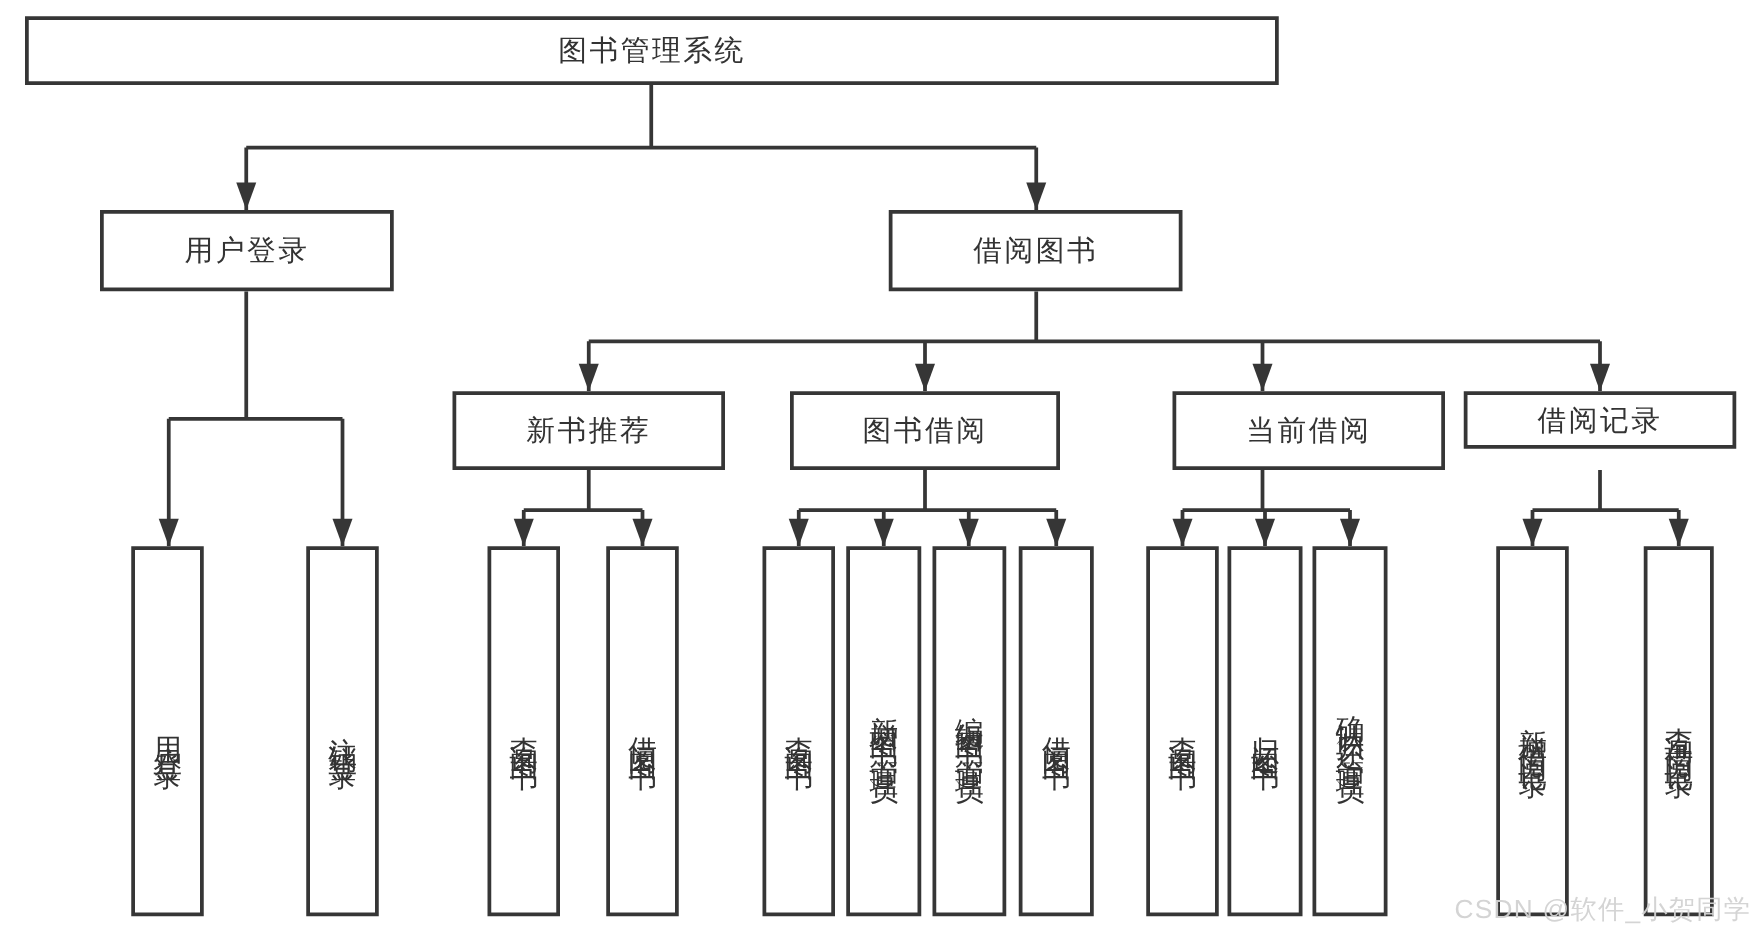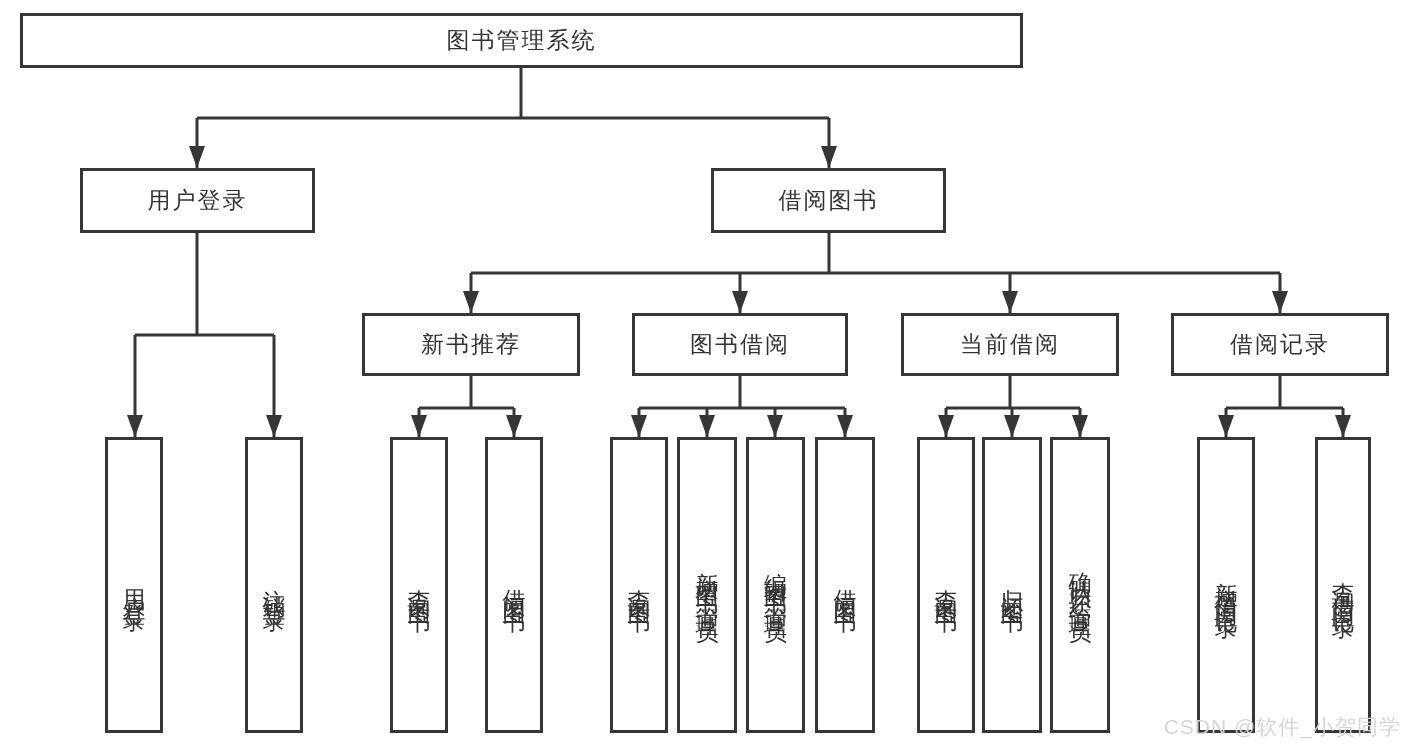--- a/index.html
+++ b/index.html
@@ -80,22 +80,22 @@
     <use href="#ah" x="1343" y="437"></use>
   </svg>
 
   <div class="box horiz" style="left:20px;top:13px;width:1003px;height:55px">图书管理系统</div>
 
   <div class="box horiz" style="left:80px;top:168px;width:235px;height:65px">用户登录</div>
   <div class="box horiz" style="left:711px;top:168px;width:235px;height:65px">借阅图书</div>
 
   <div class="box horiz" style="left:632px;top:313px;width:216px;height:63px">图书借阅</div>
   <div class="box horiz" style="left:362px;top:313px;width:218px;height:63px">新书推荐</div>
-  <div class="box horiz" style="left:901px;top:313px;width:218px;height:63px">当前借阅</div>
-  <div class="box horiz" style="left:1171px;top:313px;width:218px;height:63px">借阅记录</div>
+  <div class="box horiz" style="left:938px;top:313px;width:218px;height:63px">当前借阅</div>
+  <div class="box horiz" style="left:1171px;top:313px;width:218px;height:46px">借阅记录</div>
 
   <div class="box vert" style="left:105px;top:437px;width:58px;height:296px">用户登录</div>
   <div class="box vert" style="left:245px;top:437px;width:58px;height:296px">注销登录</div>
 
   <div class="box vert" style="left:390px;top:437px;width:58px;height:296px">查询图书</div>
   <div class="box vert" style="left:485px;top:437px;width:58px;height:296px">借阅图书</div>
 
   <div class="box vert" style="left:610px;top:437px;width:58px;height:296px">查询图书</div>
   <div class="box vert" style="left:677px;top:437px;width:60px;height:296px">新增图书（管理员）</div>
   <div class="box vert" style="left:746px;top:437px;width:59px;height:296px">编辑图书（管理员）</div>

